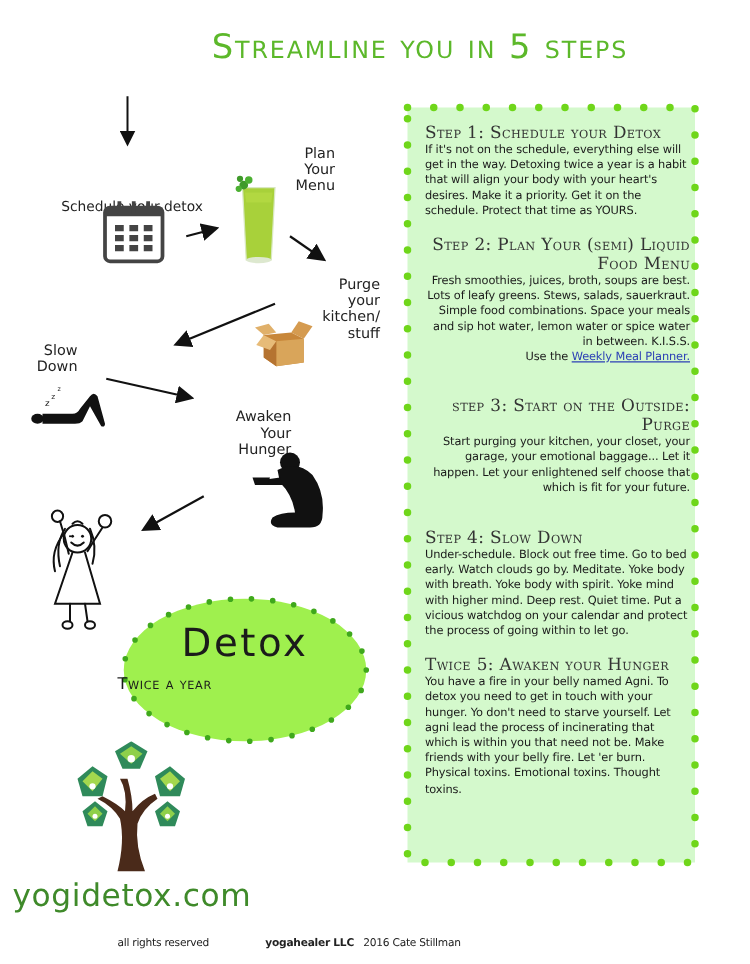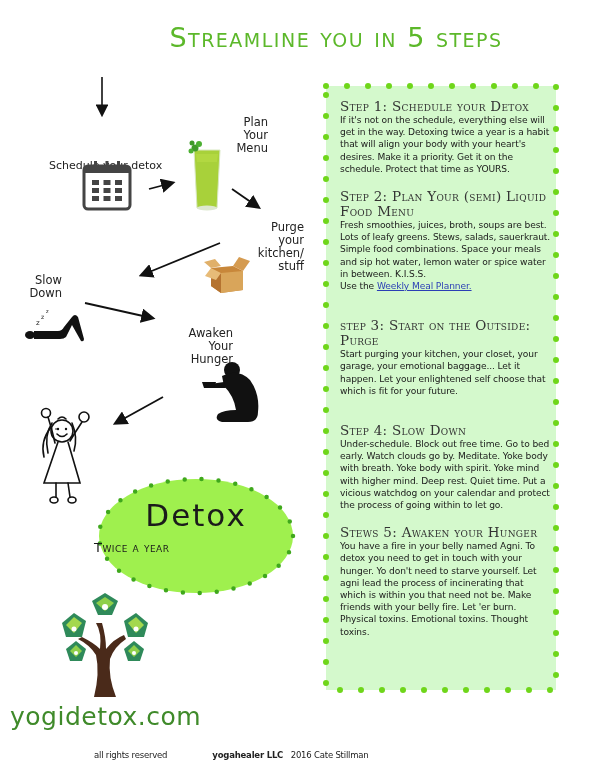--- a/index.html
+++ b/index.html
@@ -30,21 +30,21 @@
   .step { margin-bottom: 14px; }
   .step-title {
     font-family: "DejaVu Serif", serif; font-variant: small-caps;
     font-size: 13.5px; color: #333; line-height: 15px; letter-spacing: 0.3px;
   }
   .step-body {
     font-family: "DejaVu Sans", sans-serif; font-size: 9.1px;
     line-height: 12.2px; color: #1a1a1a; letter-spacing: -0.1px;
   }
   .step-body a { color: #2b3fb5; text-decoration: underline; }
-  .step-gap-lg { margin-bottom: 26px; }
+  .step-gap-lg { margin-bottom: 26px; text-align: right; }
 
   .detox-big {
     font-family: "DejaVu Sans", sans-serif; font-weight: normal;
     font-size: 31px; color: #1b1b1b; letter-spacing: 2px; text-align: center;
   }
   .detox-small {
     font-family: "DejaVu Sans", sans-serif; font-size: 13px;
     color: #1b1b1b; letter-spacing: 0.5px; text-align: left;
   }
   .site {
@@ -229,20 +229,20 @@
   </div>
   <div class="step step-gap-lg">
     <div class="step-title">step 3: Start on the Outside: Purge</div>
     <div class="step-body">Start purging your kitchen, your closet, your garage, your emotional baggage... Let it happen. Let your enlightened self choose that which is fit for your future.</div>
   </div>
   <div class="step">
     <div class="step-title">Step 4: Slow Down</div>
     <div class="step-body">Under-schedule. Block out free time. Go to bed early. Watch clouds go by. Meditate. Yoke body with breath. Yoke body with spirit. Yoke mind with higher mind. Deep rest. Quiet time. Put a vicious watchdog on your calendar and protect the process of going within to let go.</div>
   </div>
   <div class="step">
-    <div class="step-title">Stews 5:  Awaken your Hunger</div>
+    <div class="step-title">Twice 5:  Awaken your Hunger</div>
     <div class="step-body">You have a fire in your belly named Agni. To detox you need to get in touch with your hunger. Yo don't need to starve yourself. Let agni lead the process of incinerating that which is within you that need not be. Make friends with your belly fire. Let 'er burn. Physical toxins. Emotional toxins. Thought toxins.</div>
   </div>
 </div>
 
 <div class="abs footer">
   <span>all rights reserved</span>&nbsp;&nbsp;<b>yogahealer  LLC</b>&nbsp;&nbsp;&nbsp;<span>2016  Cate Stillman</span>
 </div>
 
 </body></html>

